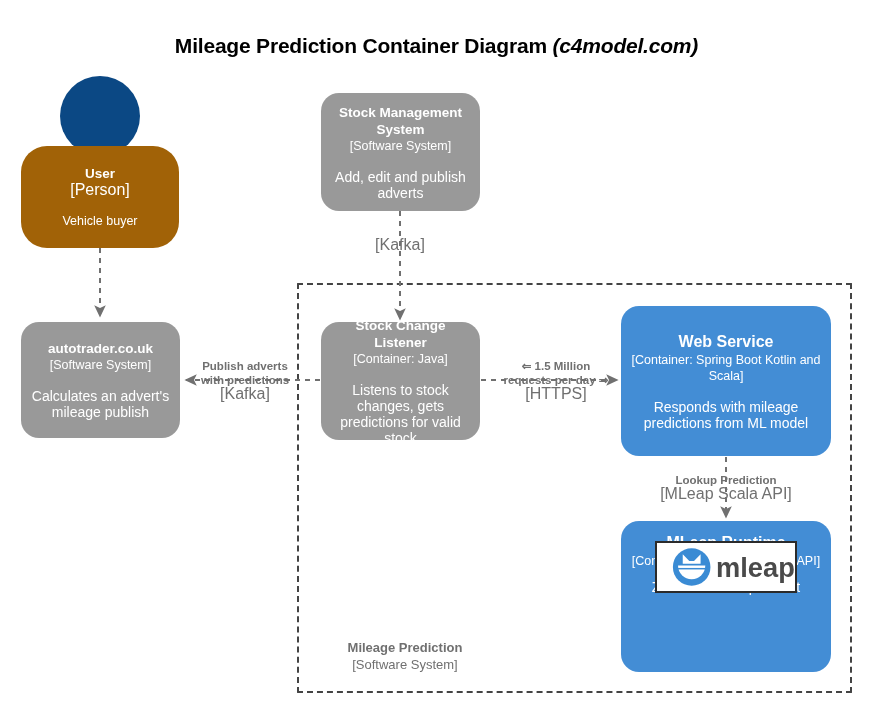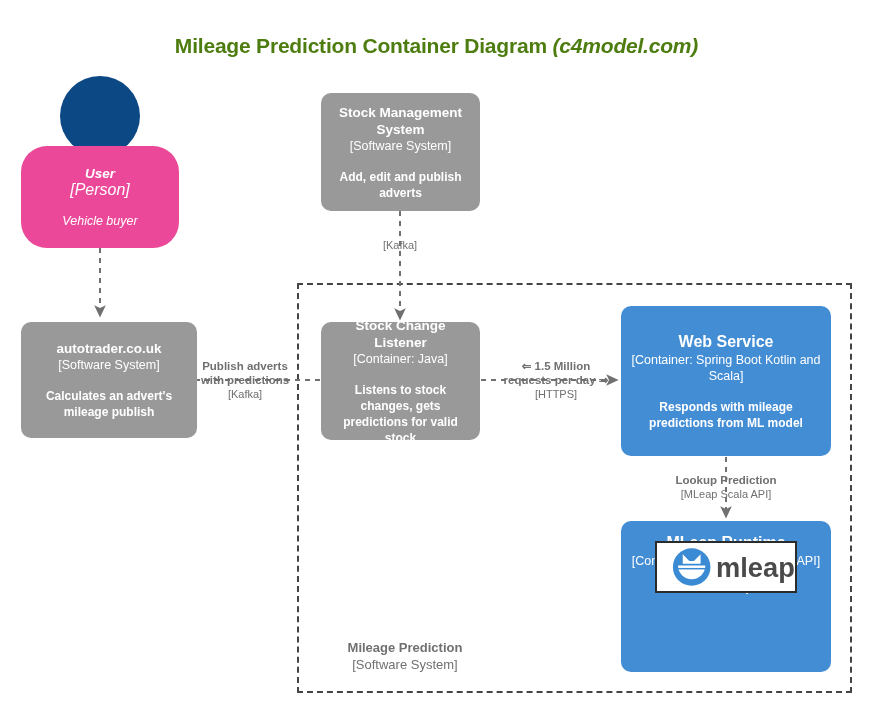--- a/index.html
+++ b/index.html
@@ -22,81 +22,80 @@
 
   
   .diagram-title {
     position: absolute;
     left: 0;
     top: 34px;
     width: 873px;
     text-align: center;
     font-size: 21px;
     font-weight: bold;
-    color: #4d7c0f;
+    color: #000000;
     letter-spacing: -0.2px;
     white-space: nowrap;
   }
   .diagram-title .site {
     font-style: italic;
   }
 
   
   .c4box {
     position: absolute;
     box-sizing: border-box;
-    border-radius: 10px;
+    border-radius: 18px;
     color: #ffffff;
     text-align: center;
     display: flex;
     flex-direction: column;
     align-items: center;
     justify-content: center;
     padding: 8px 10px;
   }
   .c4box .b-name {
     font-size: 13.5px;
     font-weight: bold;
     line-height: 17px;
   }
   .c4box .b-tech {
     font-size: 12.5px;
     font-weight: normal;
     line-height: 16px;
   }
   .c4box .b-desc {
-    font-size: 12px;
-    font-weight: bold;
+    font-size: 14px;
+    font-weight: normal;
     line-height: 16px;
     margin-top: 15px;
   }
 
   .sys-gray { background: #999999; }
   .container-blue { background: #438dd5; }
 
   
   .person {
     position: absolute;
   }
   .person-head {
     position: absolute;
     background: #0b4884;
     border-radius: 50%;
   }
   .person-body {
     position: absolute;
-    background: #ec4899;
+    background: #a16207;
     border-radius: 26px;
     color: #ffffff;
     text-align: center;
     display: flex;
     flex-direction: column;
     align-items: center;
     justify-content: center;
-    font-style: italic;
   }
   .person-body .b-name {
     font-size: 13.5px;
     font-weight: bold;
     line-height: 17px;
   }
   .person-body .b-tech {
     font-size: 16px;
     line-height: 16px;
   }
@@ -138,21 +137,21 @@
     color: #707070;
     line-height: 14px;
     white-space: nowrap;
   }
   .rel-label .rl-name {
     font-size: 11.5px;
     font-weight: bold;
     display: block;
   }
   .rel-label .rl-tech {
-    font-size: 11px;
+    font-size: 16px;
     font-weight: normal;
     display: block;
   }
 
   
   #arrows {
     position: absolute;
     left: 0; top: 0;
     width: 873px;
     height: 718px;
@@ -212,21 +211,21 @@
       <span class="b-desc">Vehicle buyer</span>
     </div>
   </div>
 
   <div class="c4box sys-gray" style="left:321px; top:93px; width:159px; height:118px;">
     <span class="b-name">Stock Management System</span>
     <span class="b-tech">[Software System]</span>
     <span class="b-desc">Add, edit and publish adverts</span>
   </div>
 
-  <div class="c4box sys-gray" style="left:21px; top:322px; width:176px; height:116px;">
+  <div class="c4box sys-gray" style="left:21px; top:322px; width:159px; height:116px;">
     <span class="b-name">autotrader.co.uk</span>
     <span class="b-tech">[Software System]</span>
     <span class="b-desc">Calculates an advert's mileage publish</span>
   </div>
 
   <div class="c4box container-blue" style="left:621px; top:306px; width:210px; height:150px;">
     <span class="b-name" style="font-size:16px; line-height:20px;">Web Service</span>
     <span class="b-tech">[Container: Spring Boot Kotlin and Scala]</span>
     <span class="b-desc">Responds with mileage predictions from ML model</span>
   </div>

